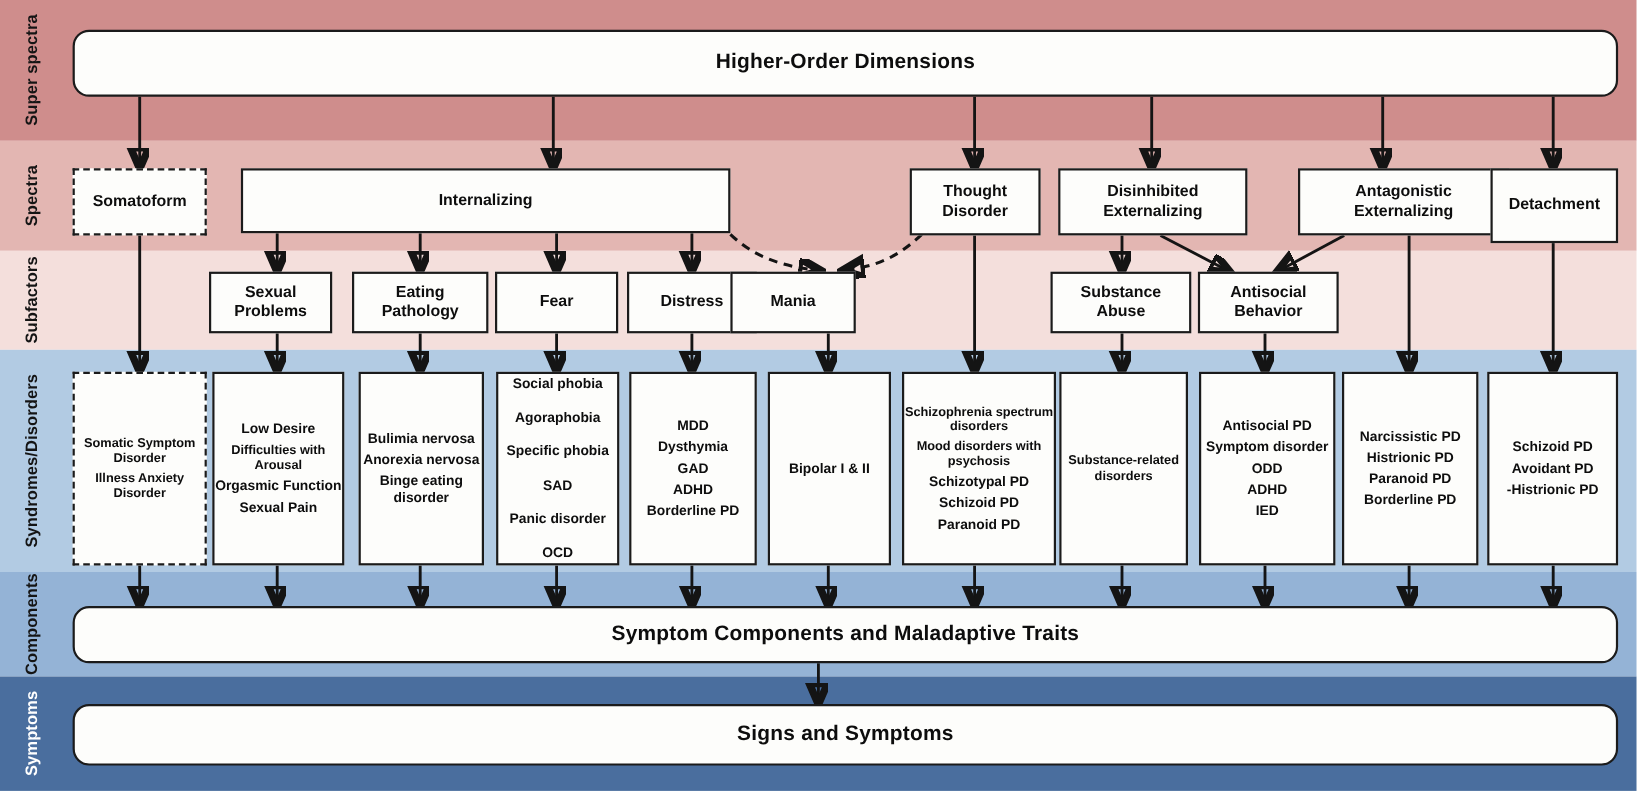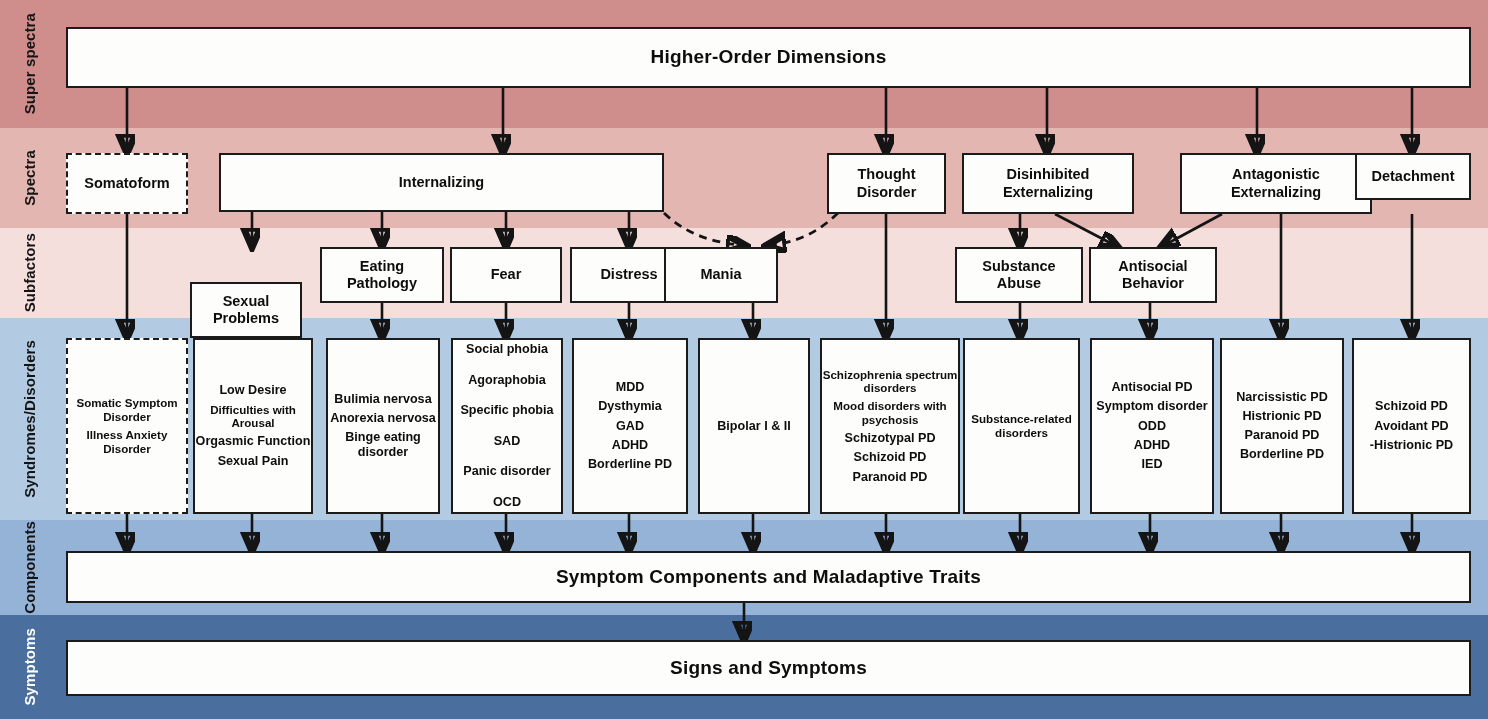--- a/index.html
+++ b/index.html
@@ -55,21 +55,21 @@
     justify-content:center;
     text-align:center;
     color:#0d0d0d;
     font-weight:bold;
     line-height:1.18;
     z-index:4;
   }
   .node.dashed{border:2.5px dashed #1b1b1b;background:#fdfdfb;}
   .node .ln{display:block;}
 
-  .banner{font-size:19px;letter-spacing:.2px;}
+  .banner{font-size:19px;letter-spacing:.2px;border-radius:15px;}
   .spectra-node{font-size:14.5px;}
   .subfactor-node{font-size:14.5px;}
   .synd-node{font-size:12.6px;justify-content:center;}
   .synd-node .ln{margin:2.2px 0;}
   .synd-node .ln.sm{font-size:11.6px;}
 
   
   #links{position:absolute;left:0;top:0;width:1488px;height:719px;z-index:2;pointer-events:none;}
   #links line, #links path{stroke:#141414;stroke-width:2.6px;fill:none;}
   #links .dash{stroke-dasharray:8 6;stroke-width:2.8px;}
@@ -181,25 +181,25 @@
   </div>
 
   <div class="node spectra-node" style="left:962px;top:153px;width:172px;height:61px;">
     <span class="ln">Disinhibited<br>Externalizing</span>
   </div>
 
   <div class="node spectra-node" style="left:1148px;top:153px;width:192px;height:61px;margin-left:32px;">
     <span class="ln">Antagonistic<br>Externalizing</span>
   </div>
 
-  <div class="node spectra-node" style="left:1355px;top:153px;width:116px;height:47px;">
+  <div class="node spectra-node" style="left:1355px;top:153px;width:116px;height:68px;">
     <span class="ln">Detachment</span>
   </div>
 
-  <div class="node subfactor-node" style="left:190px;top:247px;width:112px;height:56px;margin-top:35px;">
+  <div class="node subfactor-node" style="left:190px;top:247px;width:112px;height:56px;">
     <span class="ln">Sexual<br>Problems</span>
   </div>
   <div class="node subfactor-node" style="left:320px;top:247px;width:124px;height:56px;">
     <span class="ln">Eating<br>Pathology</span>
   </div>
   <div class="node subfactor-node" style="left:450px;top:247px;width:112px;height:56px;">
     <span class="ln">Fear</span>
   </div>
   <div class="node subfactor-node" style="left:570px;top:247px;width:118px;height:56px;">
     <span class="ln">Distress</span>

